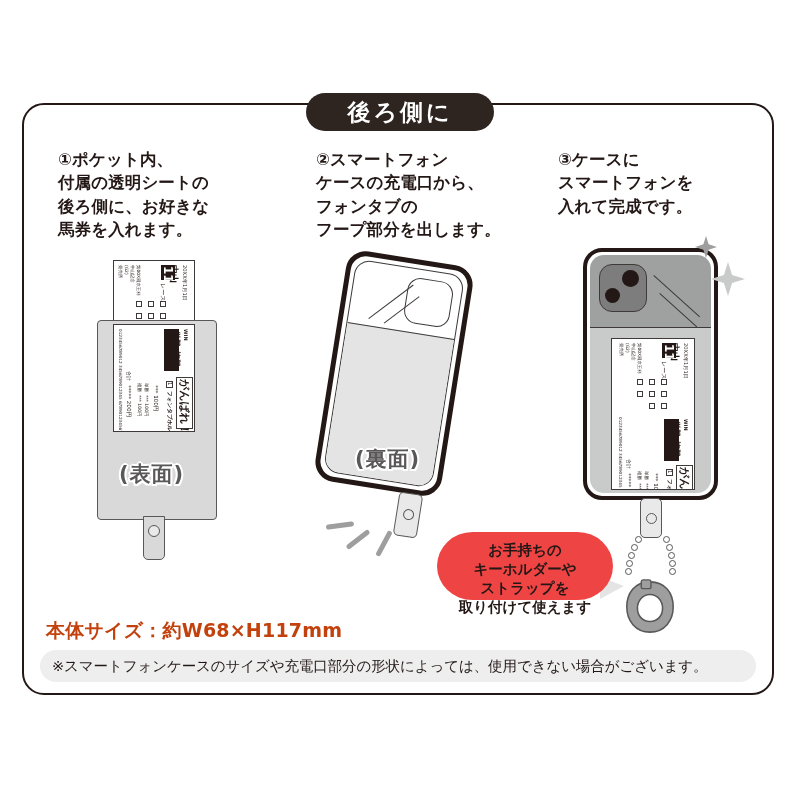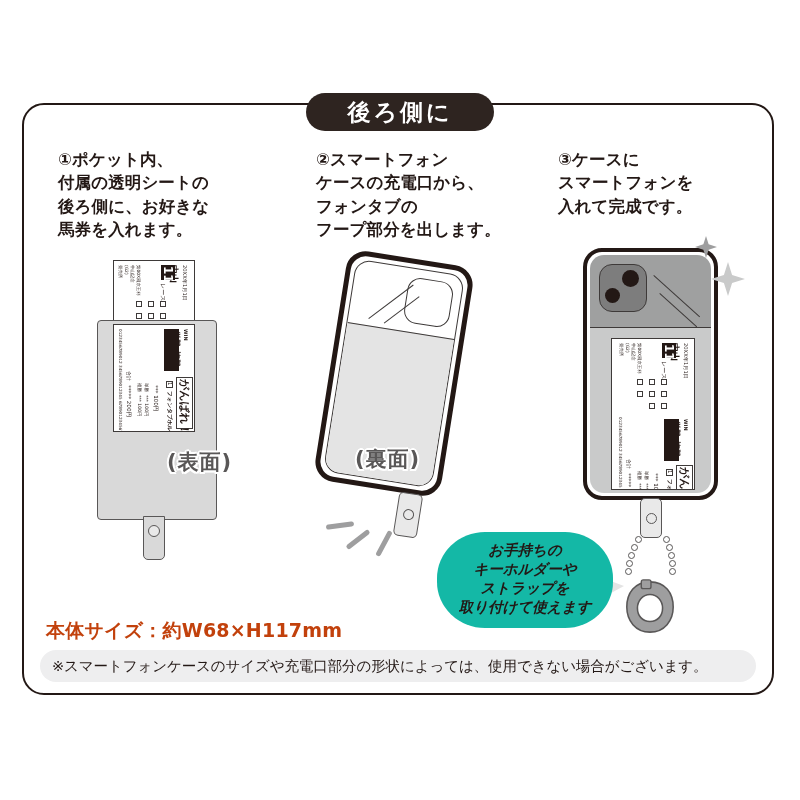--- a/index.html
+++ b/index.html
@@ -282,25 +282,24 @@
 
   
   .sparkle { position: absolute; }
 
   
   #balloon {
     position: absolute;
     left: 437px;
     top: 532px;
     width: 176px;
-    height: 96px;
-    background: #14b8a6;
+    height: 68px;
+    background: #ef4444;
     border-radius: 48px / 46px;
     z-index: 5;
-    font-style: italic;
   }
   #balloon-text {
     position: absolute;
     left: 0; top: 9px;
     width: 176px;
     text-align: center;
     color: #231815;
     font-size: 14.5px;
     font-weight: bold;
     line-height: 1.32;
@@ -413,21 +412,21 @@
     <div class="tk-rot" style="left:44px; top:60px; font-size:5.6px;">*** 100円</div>
     <div class="tk-rot" style="left:34px; top:58px; font-size:4.6px;">単勝</div>
     <div class="tk-rot" style="left:34px; top:70px; font-size:4.6px;">*** 100円</div>
     <div class="tk-rot" style="left:27px; top:58px; font-size:4.6px;">複勝</div>
     <div class="tk-rot" style="left:27px; top:70px; font-size:4.6px;">*** 100円</div>
     <div class="tk-rot" style="left:17px; top:46px; font-size:5px;">合計</div>
     <div class="tk-rot" style="left:17px; top:60px; font-size:5.6px;">***** 200円</div>
     <div class="tk-rot" style="left:8px; top:4px; font-size:4.2px;">0123456789012 3456789012345 6789012345678</div>
   </div>
 
-  <div class="side-label" style="left:24px; top:196px; font-size:21px;margin-left:48px;">(表面)</div>
+  <div class="side-label" style="left:24px; top:208px; font-size:21px;">(表面)</div>
 
   <div class="tab-stem" style="left:48px; top:264px; width:22px; height:44px; border-radius:0 0 5px 5px;"></div>
   <div class="tab-hole" style="left:53px; top:273px; width:12px; height:12px;"></div>
 </div>
 
 <div id="case2-wrap">
   <div id="case2-body">
     <div id="case2-inner">
       <div id="case2-pocket"></div>
       <div id="case2-cam"></div>

